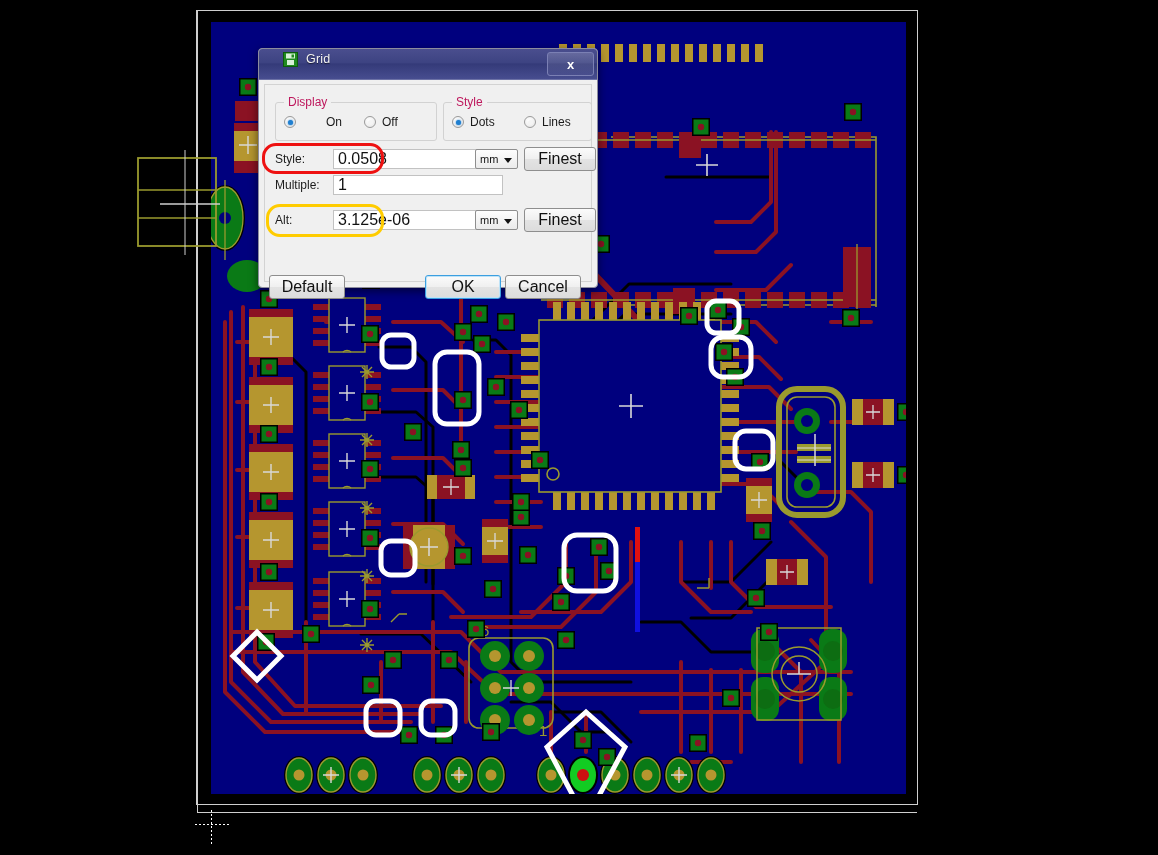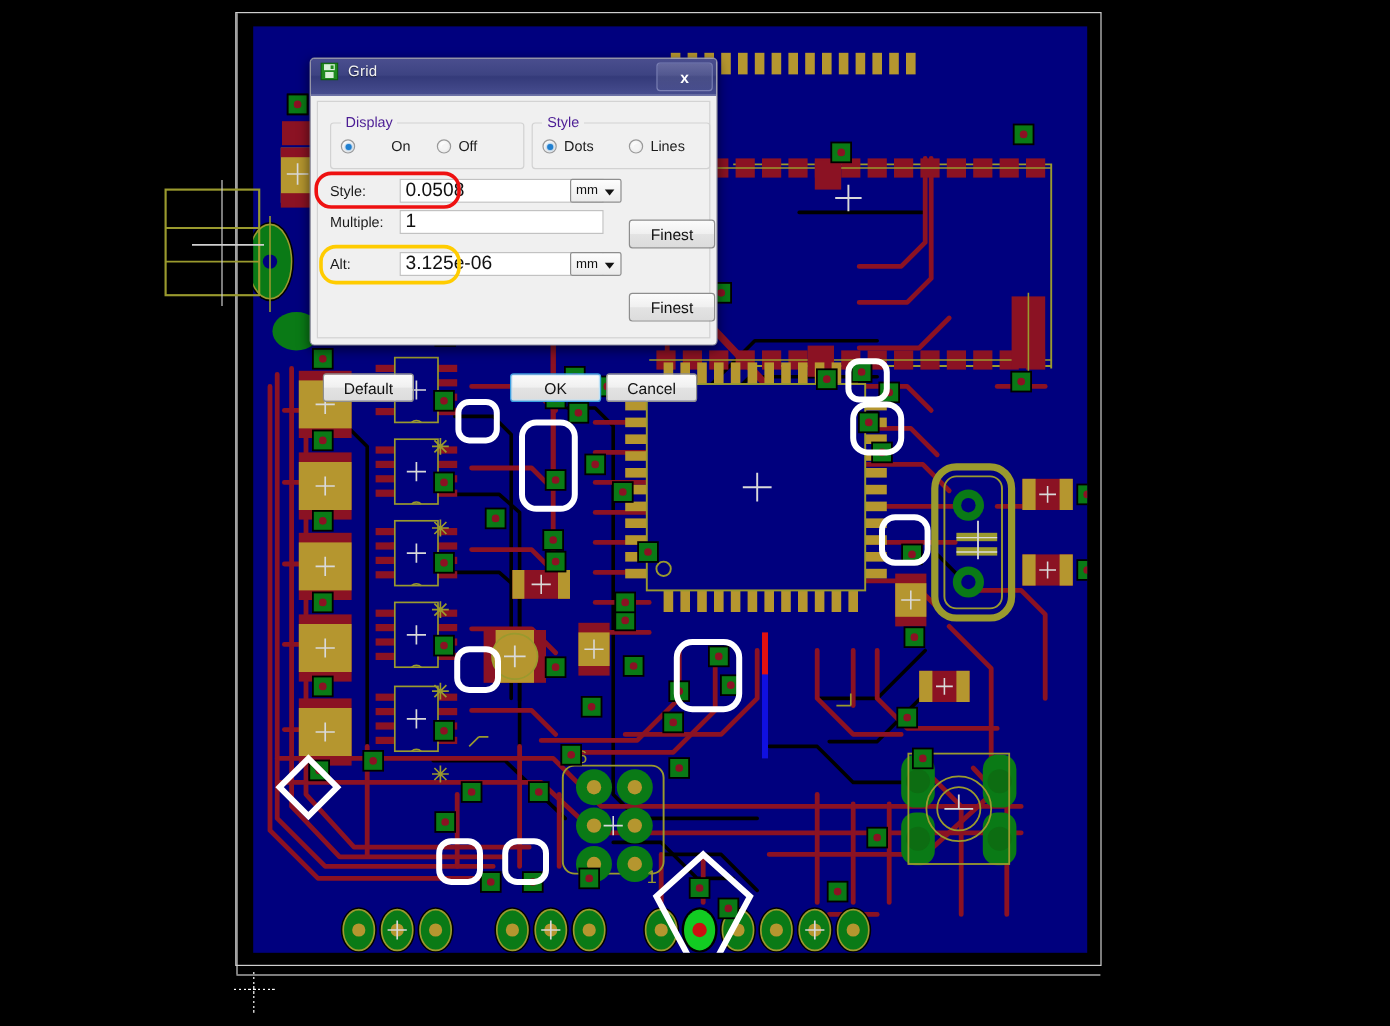--- a/index.html
+++ b/index.html
@@ -13,32 +13,32 @@
   .origin-cross i{position:absolute;background:#d9d9d9;}
   svg.pcb{position:absolute;left:0;top:0;}
 
   
   #grid-dialog{position:absolute;left:258px;top:48px;width:340px;height:240px;
      border:1px solid #8c8c9e;border-radius:4px;background:#f0f0f0;
      box-shadow:0 3px 10px rgba(0,0,0,.55);box-sizing:border-box;}
   #title-bar{position:relative;height:30px;border-radius:3px 3px 0 0;
      background:linear-gradient(to bottom,#4a4e8e 0%,#3d4382 45%,#343a79 50%,#474d8f 100%);
      border-bottom:1px solid #6d72a6;}
-  #title-bar .tb-inner{display:flex;align-items:center;height:20px;padding-left:8px;}
+  #title-bar .tb-inner{display:flex;align-items:center;height:20px;padding-left:24px;}
   #app-icon{width:15px;height:15px;position:relative;margin-right:8px;flex:0 0 auto;}
   #title-text{color:#f2f2f2;font-size:12.5px;letter-spacing:.2px;text-shadow:0 1px 1px rgba(0,0,0,.6);}
   #close-btn{position:absolute;right:3px;top:3px;width:45px;height:22px;
      border:1px solid #7b80b4;border-radius:3px;color:#fff;font-size:13px;font-weight:bold;
      display:flex;align-items:center;justify-content:center;cursor:pointer;
      background:linear-gradient(to bottom,rgba(255,255,255,.17),rgba(255,255,255,.03));}
   #dialog-body{position:absolute;left:5px;top:35px;right:5px;bottom:5px;
      background:#f0f0f0;border:1px solid #d3d3d3;box-sizing:border-box;}
 
   fieldset.grp{position:absolute;margin:0;padding:0;border:1px solid #d2d2d2;border-radius:3px;background:transparent;}
-  fieldset.grp legend{margin-left:8px;padding:0 4px;font-size:12px;color:#4c1d95;}
+  fieldset.grp legend{margin-left:8px;padding:0 4px;font-size:12px;color:#be185d;}
   #grp-display{left:10px;top:10px;width:160px;height:44px;}
   #grp-style{left:178px;top:10px;width:147px;height:44px;}
 
   .radio-row{display:flex;align-items:center;height:26px;padding-left:8px;gap:0;}
   .radio{display:flex;align-items:center;cursor:pointer;font-size:12px;color:#1b1b1b;}
   .rdot{width:12px;height:12px;border-radius:50%;margin-right:6px;box-sizing:border-box;
      border:1px solid #9a9a9a;background:radial-gradient(circle at 40% 35%,#ffffff,#e4e4e4);position:relative;}
   .rdot.on::after{content:"";position:absolute;left:2.5px;top:2.5px;width:5px;height:5px;border-radius:50%;
      background:#1f7fd0;box-shadow:0 0 2px #1f7fd0;}
   .rdot.off::after{content:"";position:absolute;left:2.5px;top:2.5px;width:5px;height:5px;border-radius:50%;background:#f4f4f4;}
@@ -46,24 +46,24 @@
   .frow{position:absolute;display:flex;align-items:center;height:22px;}
   .flabel{font-size:12px;color:#1b1b1b;width:58px;}
   .finput{width:130px;height:20px;border:1px solid #c2c2c2;background:#fff;font-size:16px;
      color:#111;padding:0 4px;box-sizing:border-box;font-family:"Liberation Sans",sans-serif;}
   .finput.wide{width:170px;}
   .unit-sel{position:absolute;width:43px;height:20px;border:1px solid #8e8e8e;border-radius:2px;
      background:linear-gradient(to bottom,#fdfdfd,#ebebeb);font-size:11px;color:#111;
      display:flex;align-items:center;padding-left:4px;box-sizing:border-box;cursor:pointer;}
   .unit-sel .caret{position:absolute;right:5px;top:8px;width:0;height:0;
      border-left:4px solid transparent;border-right:4px solid transparent;border-top:5px solid #121212;}
-  .btn{position:absolute;border:1px solid #8e8e8e;border-radius:3px;font-size:13px;color:#111;
+  .btn{position:absolute;border:1px solid #8e8e8e;border-radius:3px;font-size:16px;color:#111;
      background:linear-gradient(to bottom,#fbfbfb 0%,#f0f0f0 48%,#e3e3e3 52%,#dcdcdc 100%);
      display:flex;align-items:center;justify-content:center;cursor:pointer;
-     font-family:"Liberation Sans",sans-serif;margin-top:36px;}
+     font-family:"Liberation Sans",sans-serif;}
   .btn.focus{border:1px solid #3c9fe0;box-shadow:inset 0 0 0 1px #bfe3f7;}
   #btn-finest1{left:249px;top:-1px;width:70px;height:22px;}
   #btn-finest2{left:249px;top:-1px;width:70px;height:22px;}
   #btn-default{left:4px;top:190px;width:74px;height:22px;}
   #btn-ok{left:160px;top:190px;width:74px;height:22px;}
   #btn-cancel{left:240px;top:190px;width:74px;height:22px;}
 
   
   .annot{position:absolute;box-sizing:border-box;border-radius:14px;pointer-events:none;}
   #annot-size{left:262px;top:143px;width:122px;height:31px;border:3px solid #ee1111;}

